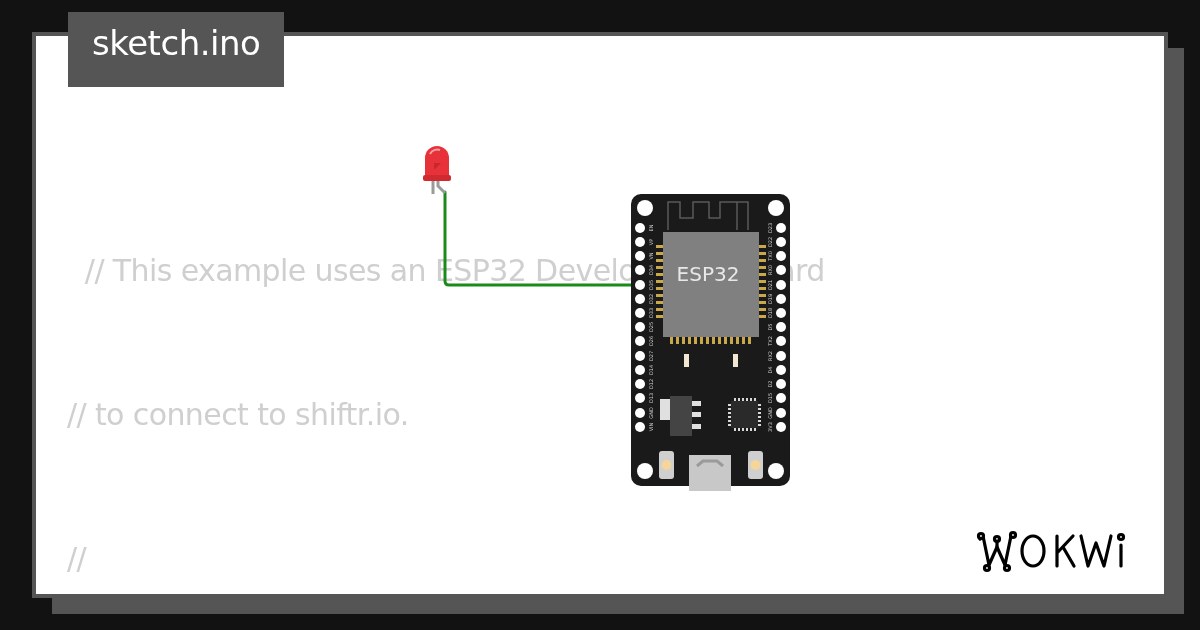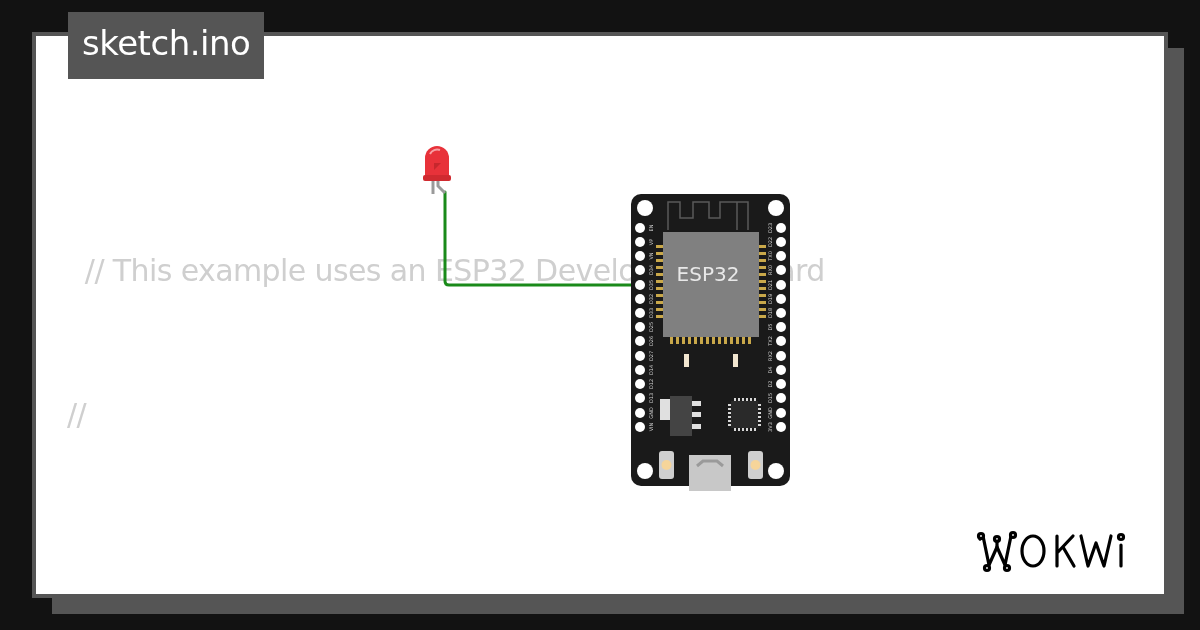--- a/index.html
+++ b/index.html
@@ -14,37 +14,38 @@
     position: absolute; left: 32px; top: 32px; width: 1128px; height: 558px;
     background: #ffffff; border: 4px solid #555555; overflow: hidden;
   }
   .code {
     position: absolute; left: 31px; top: 115px; margin: 0;
     color: #cfcfcf; font-size: 30px; line-height: 48px; white-space: pre;
     font-family: "DejaVu Sans", sans-serif; letter-spacing: -0.6px;
   }
   .code .line { display: block; height: 48px; }
   .title-tab {
-    position: absolute; left: 68px; top: 12px; height: 67px; padding: 0 14px;
+    position: absolute; left: 68px; top: 12px; height: 75px; padding: 0 24px;
     background: #555555; color: #ffffff; font-size: 34px; line-height: 62px;
     font-family: "DejaVu Sans", sans-serif; letter-spacing: -0.5px; z-index: 5;
   }
   .circuit { position: absolute; left: 0; top: 0; z-index: 3; }
   .logo {
     position: absolute; left: 975px; top: 527px; z-index: 4;
   }
 </style>
 </head>
 <body>
 
 <div class="shadow"></div>
 
 <div class="panel">
   <div class="code">
     <span class="line">  // This example uses an ESP32 Development Board</span>
+    <span class="line">// to connect to shiftr.io.</span>
     <span class="line">//</span>
     
     
     
     
     
     
     
   </div>
 </div>

